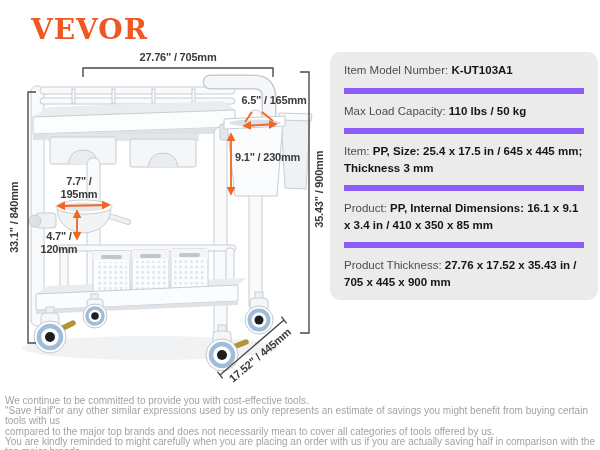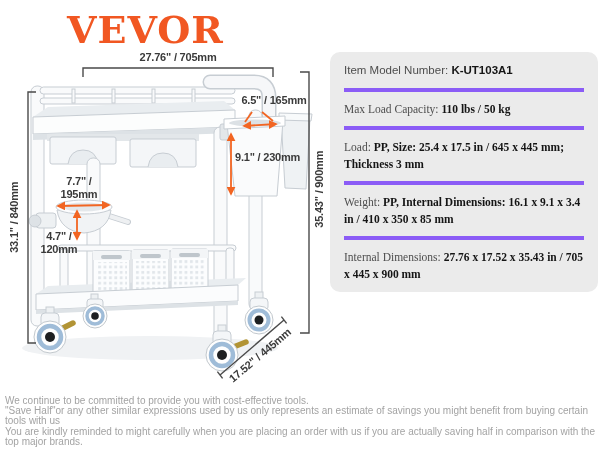--- a/index.html
+++ b/index.html
@@ -7,40 +7,40 @@
     --arrow-orange:#f26522;
     --panel-bg:#ebebeb;
   }
   html,body{margin:0;padding:0;background:#fff;}
   .stage{
     position:relative;width:600px;height:450px;background:#fff;overflow:hidden;
     font-family:"Liberation Sans",sans-serif;
   }
   .logo{
     position:absolute;left:31px;top:13px;
-    font-family:"DejaVu Serif",serif;font-weight:800;font-size:38px;line-height:34px;
-    color:var(--brand-orange);letter-spacing:1px;margin-left:36px;
+    font-family:"DejaVu Serif",serif;font-weight:800;font-size:28px;line-height:34px;
+    color:var(--brand-orange);letter-spacing:1px;
   }
   .cart-svg{position:absolute;left:0;top:0;}
   .dim{
     position:absolute;color:#3a3a3a;font-weight:bold;font-size:11px;line-height:12.5px;
     letter-spacing:-0.2px;white-space:normal;
   }
   .dim.center{text-align:center;}
   .rot90{transform:rotate(-90deg);transform-origin:center center;text-align:center;white-space:nowrap;}
   .rot40{transform:rotate(-40deg);transform-origin:center center;text-align:center;white-space:nowrap;}
   .spec-panel{
     position:absolute;left:330px;top:52px;width:268px;
     background:var(--panel-bg);border-radius:10px;padding:1px 0;
   }
   .spec-row{
     margin:0 14px;padding:9px 0;
     font-size:11.5px;line-height:16.5px;color:#4d4d4d;
   }
-  .spec-row + .spec-row{border-top:4px solid #8b5cf6;font-family:Liberation Serif, serif;}
+  .spec-row + .spec-row{border-top:6px solid #8b5cf6;}
   .spec-row .val{font-weight:bold;color:#151515;}
   .footer{
     position:absolute;left:5px;top:396px;width:592px;
     font-size:10px;line-height:10.2px;color:#a3a3a3;letter-spacing:0;
   }
   [data-name="dimension-arrows"]{stroke:var(--arrow-orange);}
   #ah path{fill:var(--arrow-orange);}
 </style>
 </head>
 <body>
@@ -207,24 +207,25 @@
   <div class="dim" style="left:235px;top:151px;width:84px;" data-name="dim-label-bucket-height">9.1" / 230mm</div>
   <div class="dim center" style="left:47px;top:175px;width:64px;" data-name="dim-label-bowl-width">7.7" / 195mm</div>
   <div class="dim center" style="left:30px;top:230px;width:58px;" data-name="dim-label-bowl-depth">4.7" / 120mm</div>
   <div class="dim rot90" style="left:-46px;top:211px;width:120px;" data-name="dim-label-height-left">33.1" / 840mm</div>
   <div class="dim rot90" style="left:259px;top:183px;width:120px;" data-name="dim-label-height-right">35.43" / 900mm</div>
   <div class="dim rot40" style="left:205px;top:349px;width:110px;" data-name="dim-label-depth">17.52" / 445mm</div>
 
   <div class="spec-panel" data-name="spec-panel">
     <div class="spec-row" data-name="spec-row-model"><span class="lab" data-name="spec-label">Item Model Number: </span><span class="val" data-name="spec-value">K-UT103A1</span></div>
     <div class="spec-row" data-name="spec-row-load"><span class="lab" data-name="spec-label">Max Load Capacity: </span><span class="val" data-name="spec-value">110 lbs / 50 kg</span></div>
-    <div class="spec-row" data-name="spec-row-tray"><span class="lab" data-name="spec-label">Load: </span><span class="val" data-name="spec-value">PP, Size: 25.4 x 17.5 in / 645 x 445 mm; Thickness 3 mm</span></div>
-    <div class="spec-row" data-name="spec-row-drawer"><span class="lab" data-name="spec-label">Weight: </span><span class="val" data-name="spec-value">PP, Internal Dimensions: 16.1 x 9.1 x 3.4 in / 410 x 350 x 85 mm</span></div>
-    <div class="spec-row" data-name="spec-row-dimensions"><span class="lab" data-name="spec-label">Internal Dimensions: </span><span class="val" data-name="spec-value">27.76 x 17.52 x 35.43 in / 705 x 445 x 900 mm</span></div>
+    <div class="spec-row" data-name="spec-row-tray"><span class="lab" data-name="spec-label">Item: </span><span class="val" data-name="spec-value">PP, Size: 25.4 x 17.5 in / 645 x 445 mm; Thickness 3 mm</span></div>
+    <div class="spec-row" data-name="spec-row-drawer"><span class="lab" data-name="spec-label">Product: </span><span class="val" data-name="spec-value">PP, Internal Dimensions: 16.1 x 9.1 x 3.4 in / 410 x 350 x 85 mm</span></div>
+    <div class="spec-row" data-name="spec-row-dimensions"><span class="lab" data-name="spec-label">Product Thickness: </span><span class="val" data-name="spec-value">27.76 x 17.52 x 35.43 in / 705 x 445 x 900 mm</span></div>
   </div>
 
   <div class="footer" data-name="disclaimer">
     <div data-name="disclaimer-line">We continue to be committed to provide you with cost-effective tools.</div>
     <div data-name="disclaimer-line">"Save Half"or any other similar expressions used by us only represents an estimate of savings you might benefit from buying certain tools with us</div>
+    <div data-name="disclaimer-line">compared to the major top brands and does not necessarily mean to cover all categories of tools offered by us.</div>
     <div data-name="disclaimer-line">You are kindly reminded to might carefully when you are placing an order with us if you are actually saving half in comparison with the top major brands.</div>
   </div>
 
 </div>
 
 </body></html>

